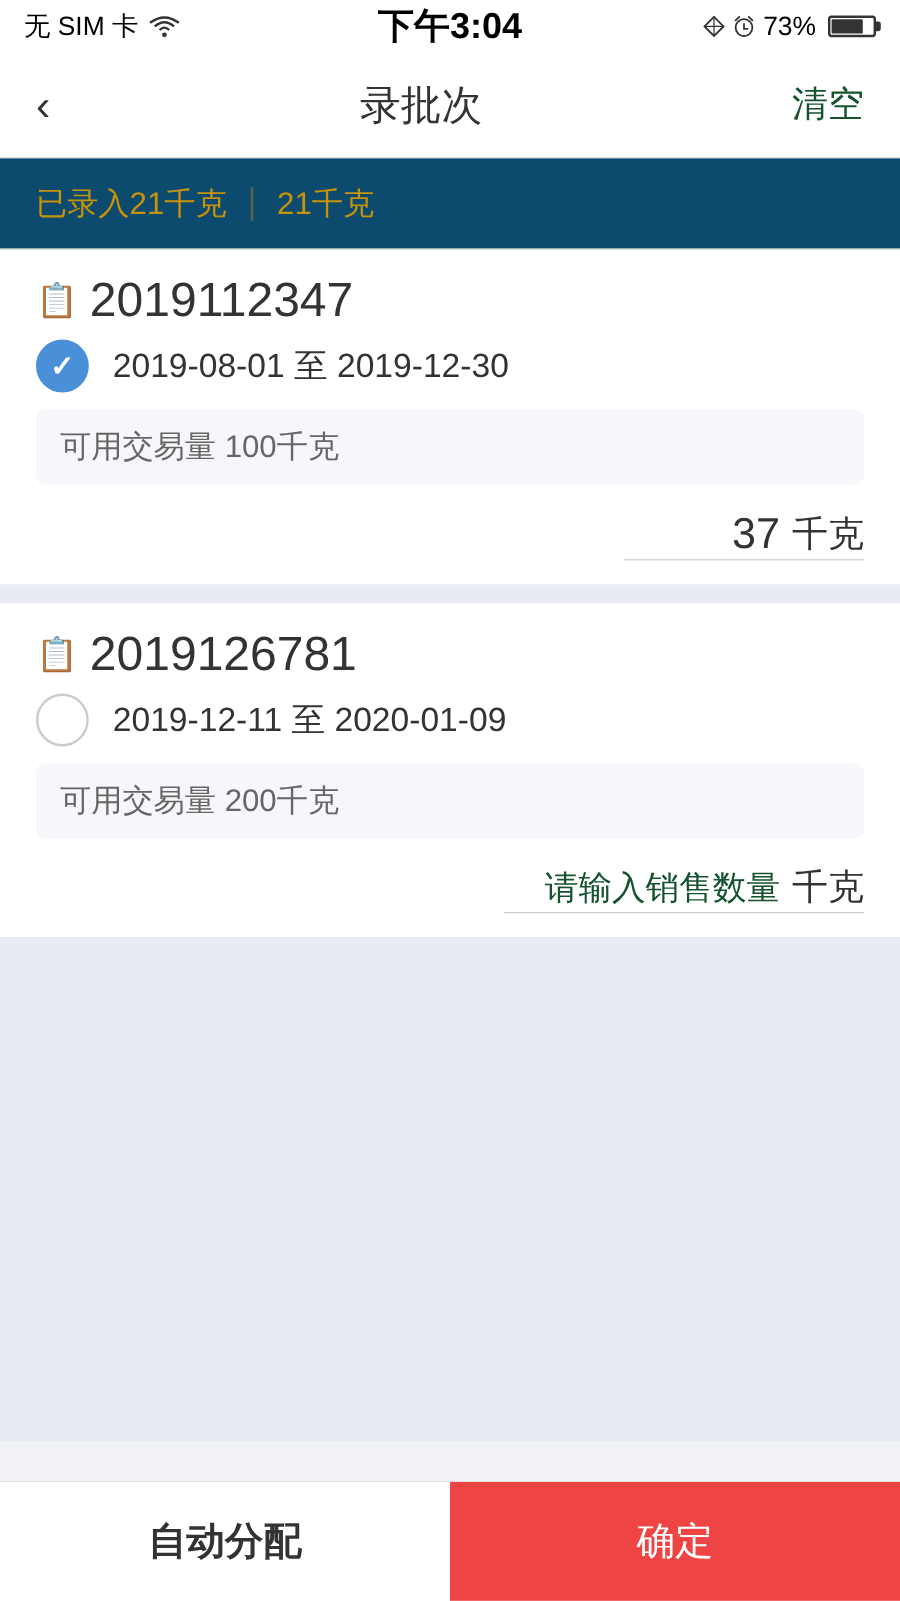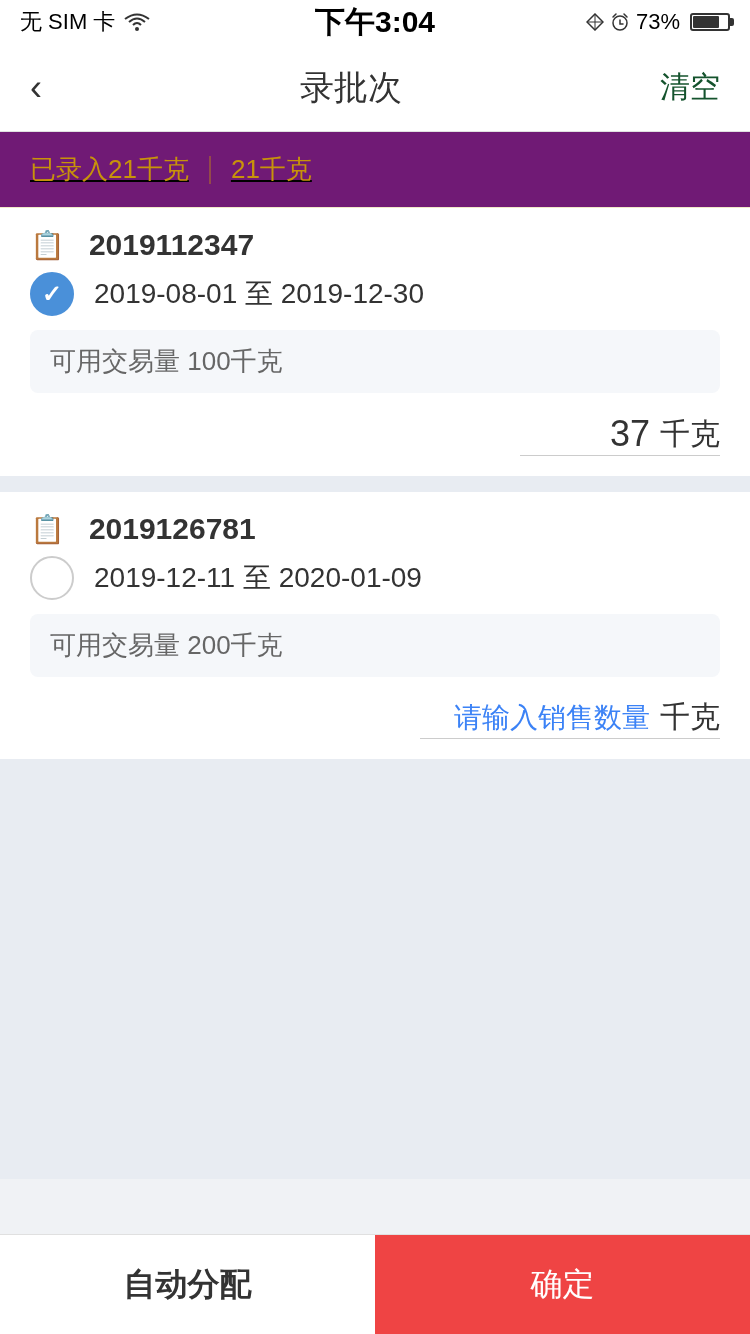--- a/index.html
+++ b/index.html
@@ -94,27 +94,26 @@
       color: #333;
     }
     .nav-action {
       font-size: 30px;
       color: #14532d;
       cursor: pointer;
     }
 
     
     .info-banner {
-      background: #701a75;
+      background: #0c4a6e;
       padding: 20px 30px;
       display: flex;
       align-items: center;
       gap: 20px;
       border-bottom: 1px solid #f0e8c8;
-      text-decoration: underline;
     }
     .info-tag {
       color: #c8930a;
       font-size: 26px;
     }
     .info-divider {
       width: 2px;
       height: 28px;
       background: #c8930a;
       opacity: 0.4;
@@ -141,24 +140,23 @@
       display: flex;
       align-items: center;
       gap: 10px;
       margin-bottom: 10px;
     }
     .batch-icon {
       color: #666;
       font-size: 28px;
     }
     .batch-id {
-      font-size: 30px;
-      color: #333;
-      font-weight: 700;
-      margin-left: 14px;
+      font-size: 40px;
+      color: #333;
+      font-weight: 400;
     }
     .batch-row {
       display: flex;
       align-items: center;
       gap: 20px;
       margin-bottom: 14px;
     }
     .radio-circle {
       width: 44px;
       height: 44px;
@@ -230,21 +228,21 @@
     
     .input-row {
       display: flex;
       align-items: center;
       justify-content: flex-end;
       padding: 20px 30px 0 30px;
       gap: 10px;
     }
     .input-placeholder {
       font-size: 28px;
-      color: #3b82f6;
+      color: #14532d;
     }
     .input-unit {
       font-size: 30px;
       color: #333;
     }
     .input-underline-row {
       padding: 0 30px 20px 30px;
       display: flex;
       justify-content: flex-end;
     }

